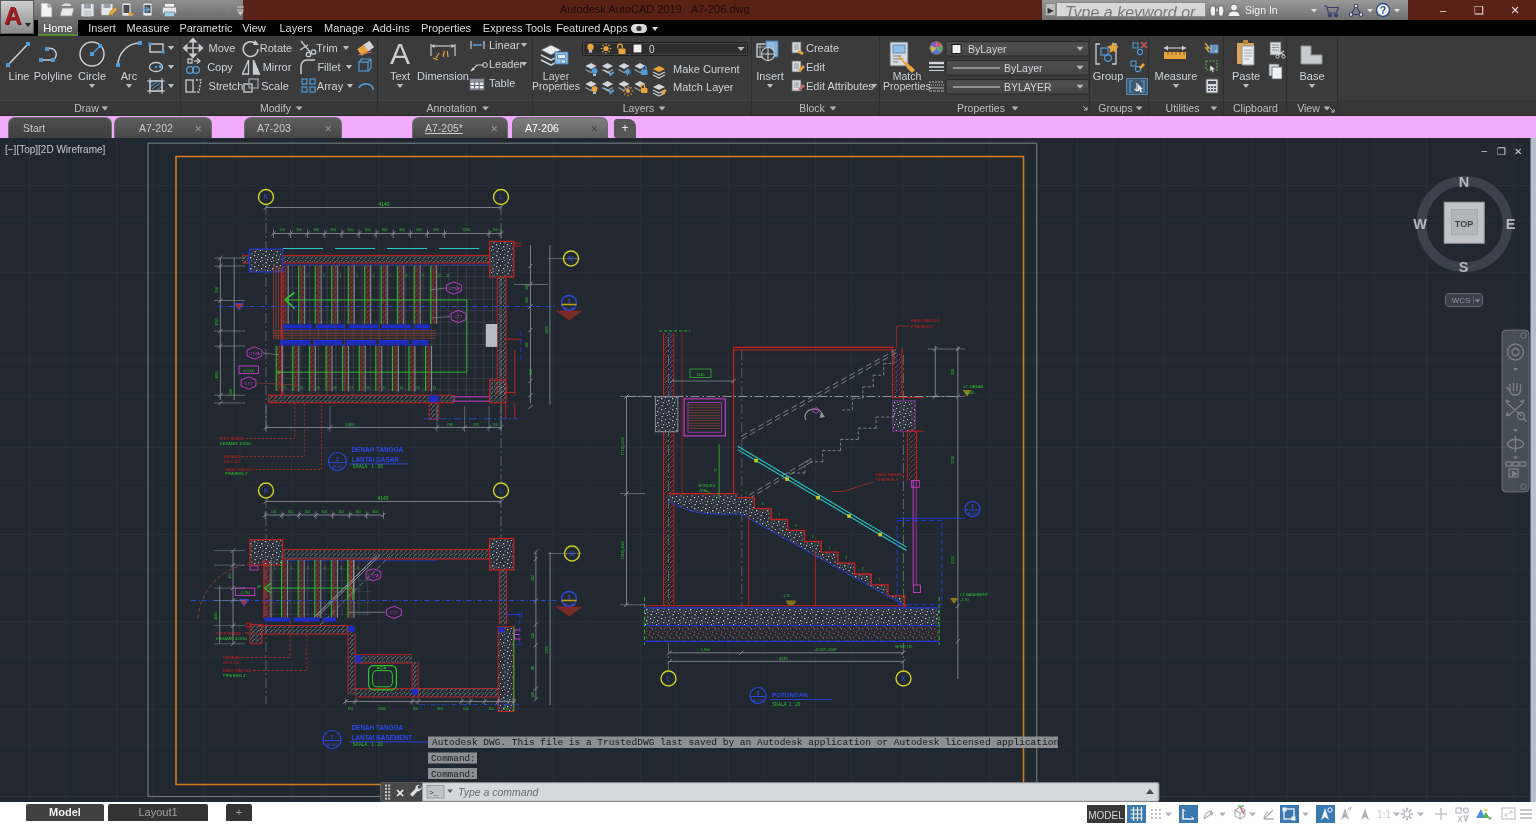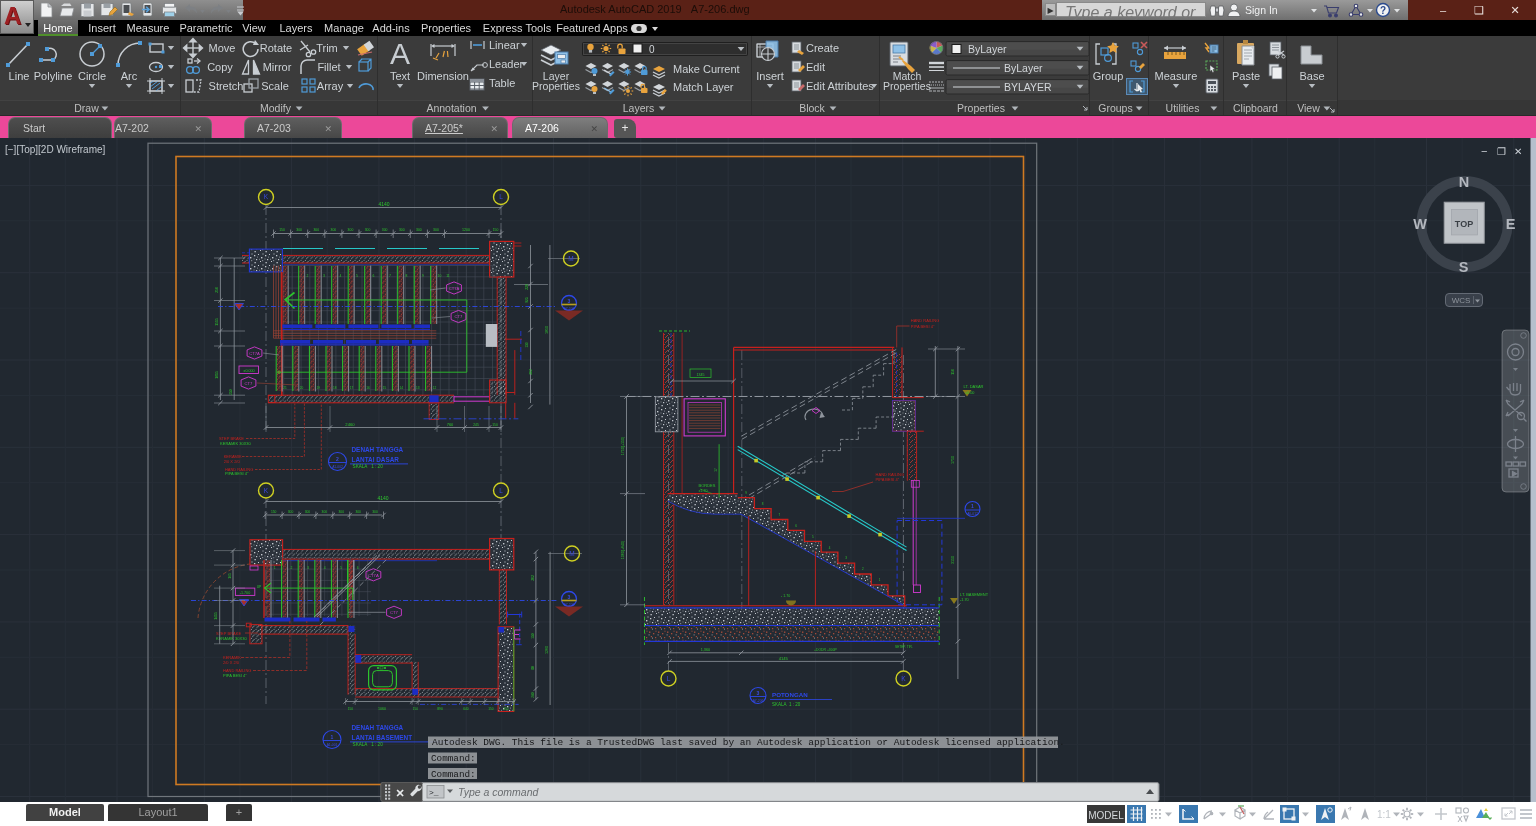--- a/index.html
+++ b/index.html
@@ -19,21 +19,21 @@
   #tbicons{position:absolute;top:0;left:1042px;width:366px;height:20px;background:linear-gradient(#9a9a9a,#6f6f6f);}
   #winbtns{position:absolute;top:0;right:0;height:20px;}
   .winb{display:inline-block;width:36px;height:20px;color:#e8e0dc;font-size:11px;text-align:center;line-height:18px;}
   
   #menurow{position:absolute;top:20px;left:0;width:1536px;height:16px;background:#000000;}
   .mtab{position:absolute;top:0;height:16px;font-size:11px;color:#d9d9d9;text-align:center;line-height:16px;}
   .mtab.active{background:linear-gradient(#6e6e6e,#555555);color:#ffffff;border-bottom:2px solid #4f8f2a;}
   
   #ribbon{position:absolute;top:36px;left:0;width:1536px;height:80px;background:#3b3b3b;}
   
-  #filetabs{position:absolute;top:116px;left:0;width:1536px;height:22px;background:#ec4899;}
+  #filetabs{position:absolute;top:116px;left:0;width:1536px;height:22px;background:#f0abfc;}
   .ftab{position:absolute;top:1px;height:21px;background:linear-gradient(#5e5e5e,#474747);border:1px solid #6b6b6b;border-bottom:none;border-radius:7px 7px 0 0;color:#cbcbcb;font-size:10.5px;line-height:20px;}
   .ftab .x{position:absolute;right:9px;top:1px;color:#9a9a9a;font-size:9px;}
   .ftab.active{background:linear-gradient(#7e7e7e,#616161);color:#ffffff;}
   .ftab.active .x{color:#454545;}
   #plustab{position:absolute;top:3px;left:614px;width:22px;height:19px;background:#565656;border-radius:3px 8px 0 3px;color:#e8e8e8;font-size:12px;text-align:center;line-height:18px;}
   
   #canvas{position:absolute;top:138px;left:0;}
   
   #statusbar{position:absolute;top:802px;left:0;width:1536px;height:24px;background:#ffffff;}
   .ltab{position:absolute;top:2px;height:17px;font-size:11px;color:#9f9f9f;text-align:center;line-height:17px;background:#343434;border-radius:2px 2px 0 0;}
@@ -524,21 +524,21 @@
           <rect x="1272" y="31" width="10" height="12" fill="#eef0f2" stroke="#5a6068" stroke-width="0.8"></rect>
         </g>
 <path d="M1301 10 h10 v9 h11 v9 h-21 z" fill="#c8ccd0" stroke="#8a8f94"></path>
 <text x="1312" y="44" font-family="&quot;Liberation Sans&quot;,sans-serif" font-size="11" fill="#cdd2d6" text-anchor="middle" style="">Base</text>
 <path d="M1308.8 48.08 h6.4 l-3.2 3.84 z" fill="#b8bdc2"></path>
       </svg>
   </div>
 
   <div id="filetabs">
     <div class="ftab" style="left:8px;width:104px;padding-left:14px;background:linear-gradient(#4e4e4e,#3e3e3e);">Start</div>
-    <div class="ftab" style="left:114px;width:98px;padding-left:0;">A7-202<span class="x">✕</span></div>
+    <div class="ftab" style="left:114px;width:98px;padding-left:24px;">A7-202<span class="x">✕</span></div>
     <div class="ftab" style="left:214px;width:98px;padding-left:12px;margin-left:30px;">A7-203<span class="x">✕</span></div>
     <div class="ftab" style="left:314px;width:96px;padding-left:12px;margin-top:44px;">A7-204*<span class="x">✕</span></div>
     <div class="ftab" style="left:412px;width:96px;padding-left:12px;text-decoration:underline;">A7-205*<span class="x">✕</span></div>
     <div class="ftab active" style="left:512px;width:96px;padding-left:12px;">A7-206<span class="x">✕</span></div>
     <div id="plustab">+</div>
   </div>
 
   <svg id="canvas" width="1536" height="664" viewBox="0 138 1536 664">
       <rect x="0" y="138" width="1536" height="664" fill="#212830"></rect>
 <path d="M29.7 138 V802 M117.0 138 V802 M204.3 138 V802 M291.6 138 V802 M378.9 138 V802 M466.2 138 V802 M553.5 138 V802 M640.8 138 V802 M728.1 138 V802 M815.4 138 V802 M902.7 138 V802 M990.0 138 V802 M1077.3 138 V802 M1164.6 138 V802 M1251.9 138 V802 M1339.2 138 V802 M1426.5 138 V802 M1513.8 138 V802 M0 185.4 H1536 M0 272.7 H1536 M0 360.0 H1536 M0 447.3 H1536 M0 534.6 H1536 M0 621.9 H1536 M0 709.2 H1536 M0 796.5 H1536" stroke="#2a313b" stroke-width="1" fill="none"></path>

